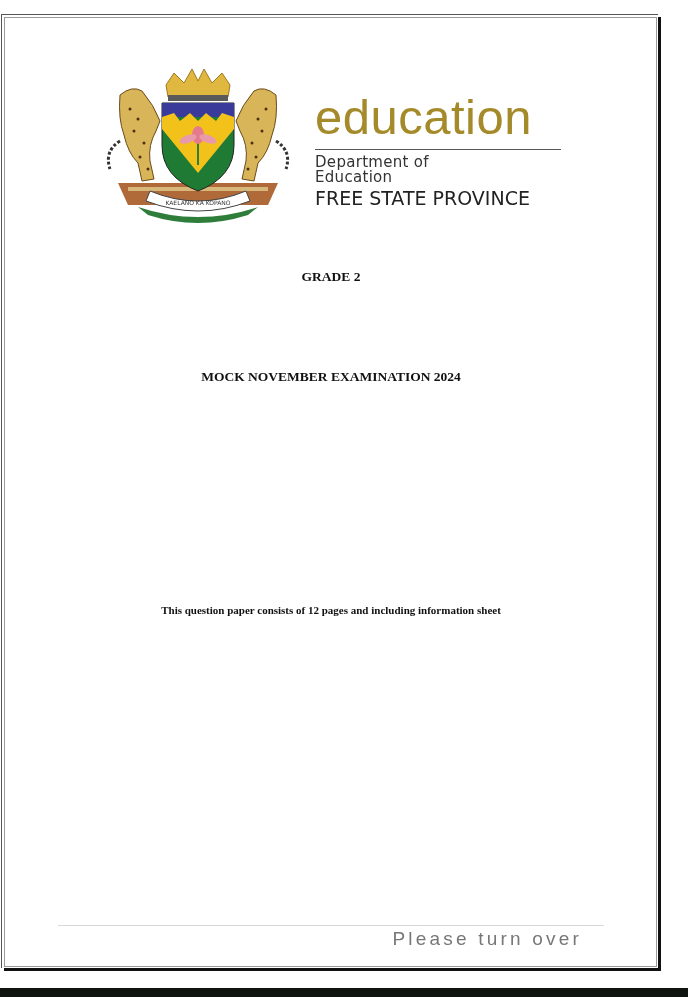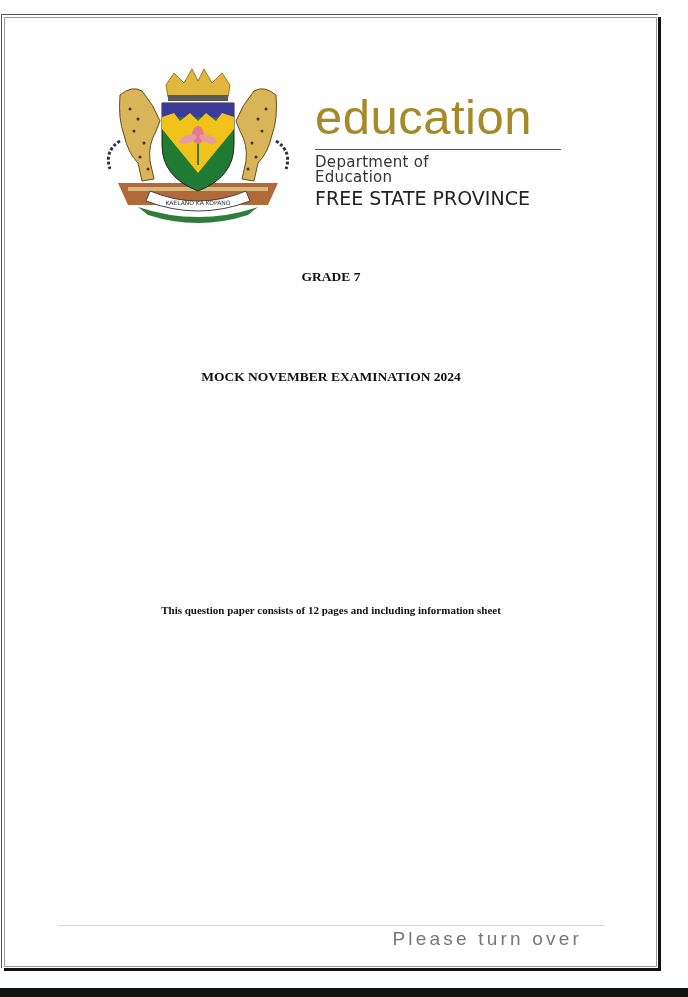--- a/index.html
+++ b/index.html
@@ -103,21 +103,21 @@
     </div>
 
     <div class="brand">
       <div class="brand-word">education</div>
       <div class="brand-rule"></div>
       <div class="brand-line first">Department of</div>
       <div class="brand-line">Education</div>
       <div class="brand-province">FREE STATE PROVINCE</div>
     </div>
 
-    <div class="title-line" style="top:254px;">GRADE 7</div>
+    <div class="title-line" style="top:254px;">GRADE 2</div>
     <div class="title-line" style="top:354px;">MOCK NOVEMBER EXAMINATION  2024</div>
     <div class="title-line" style="top:589px; font-size:11px;">This question paper consists of 12  pages and including information sheet</div>
 
     <div class="footer-rule"></div>
     <div class="footer-text">Please turn over</div>
   </div>
 
   <div class="page-counter">1/12</div>
   <div class="bottom-bar"></div>
 </div>

